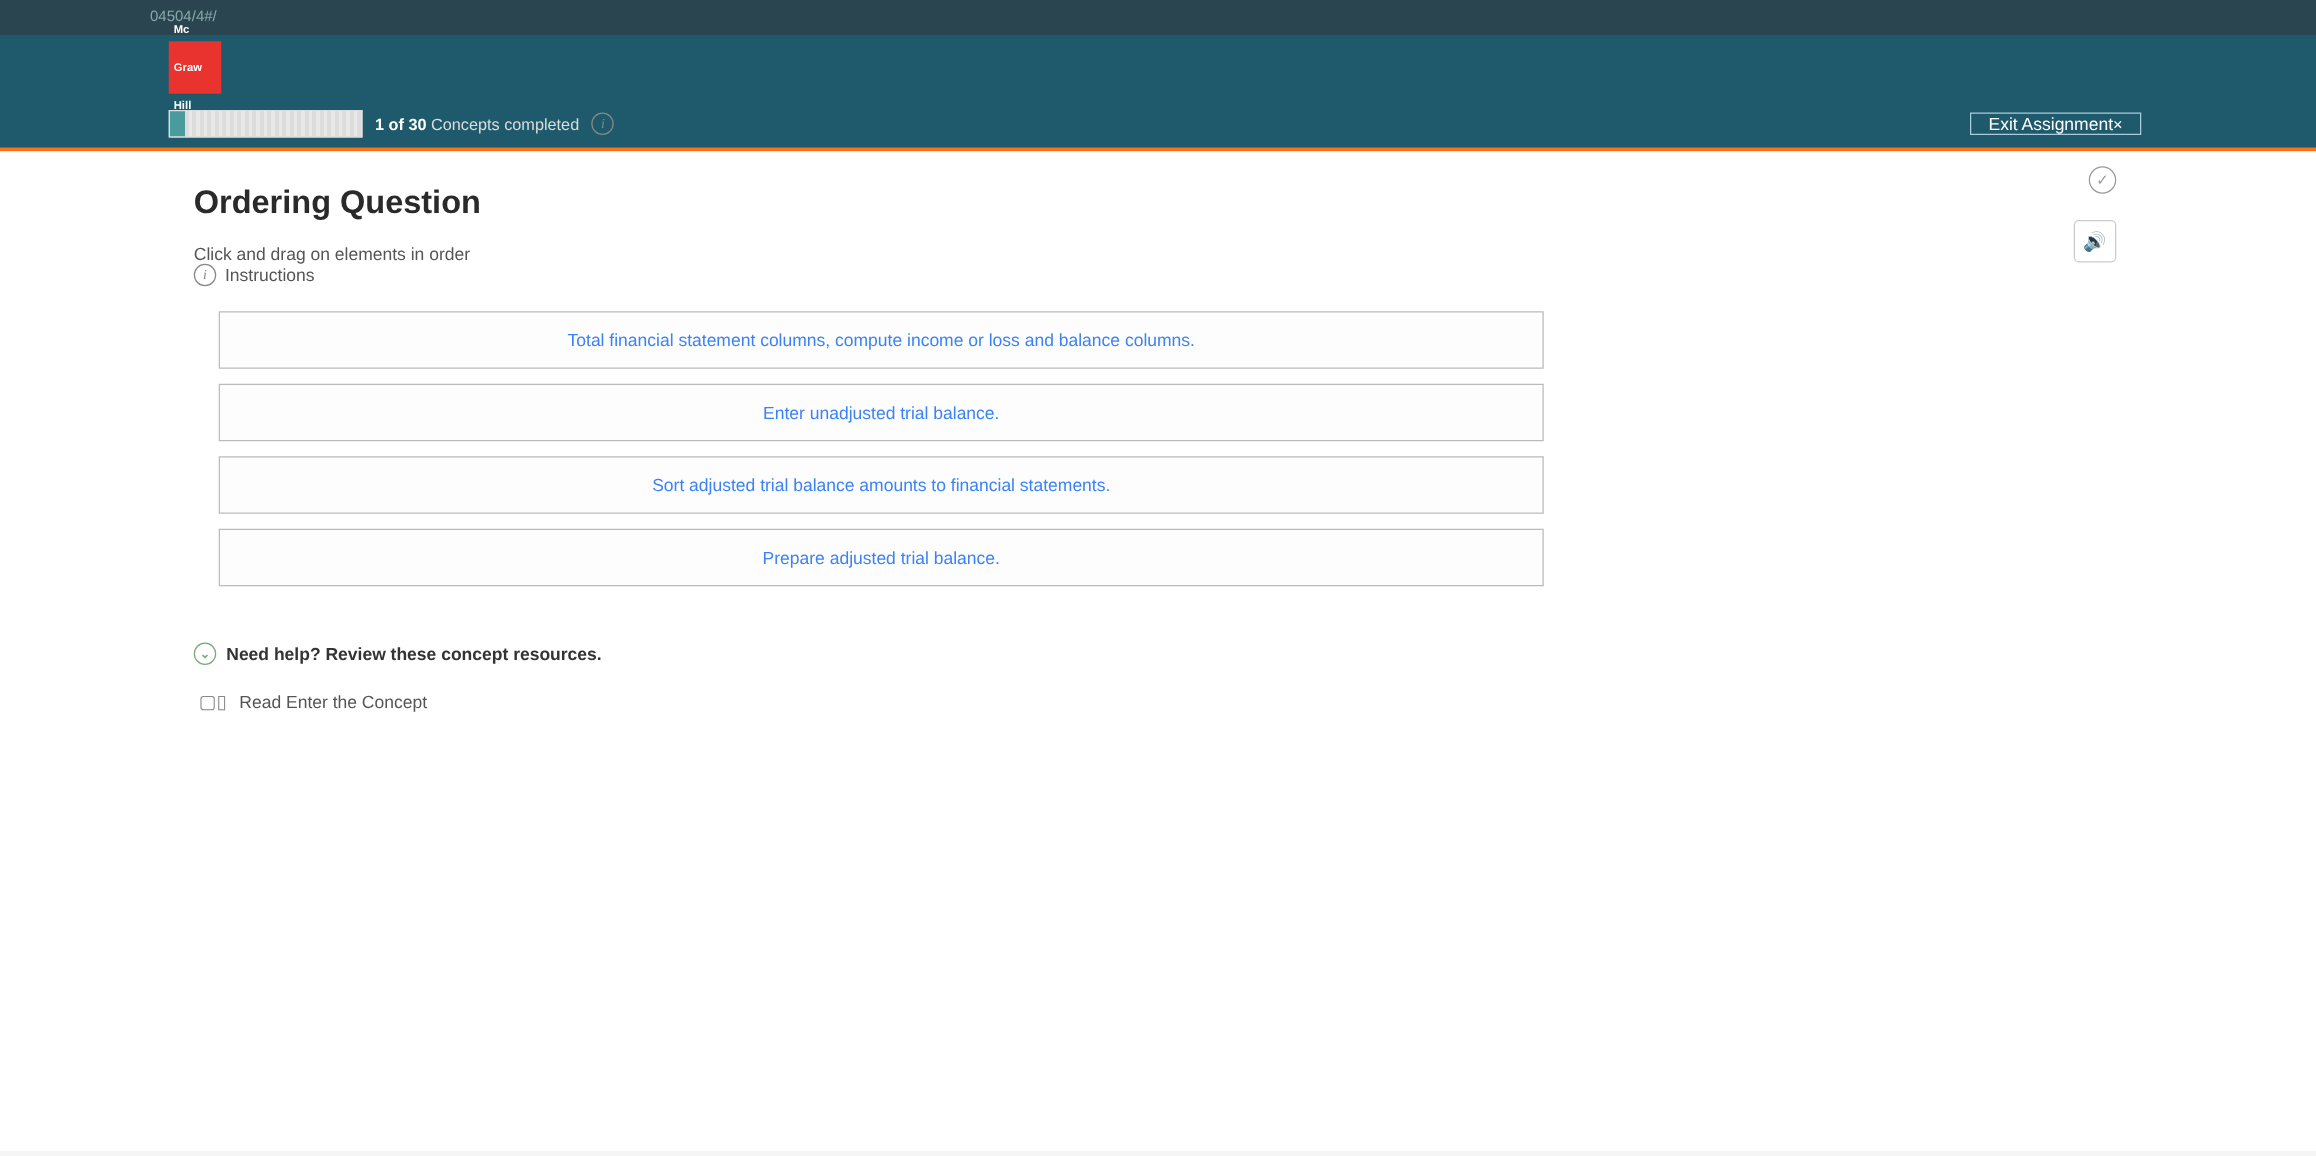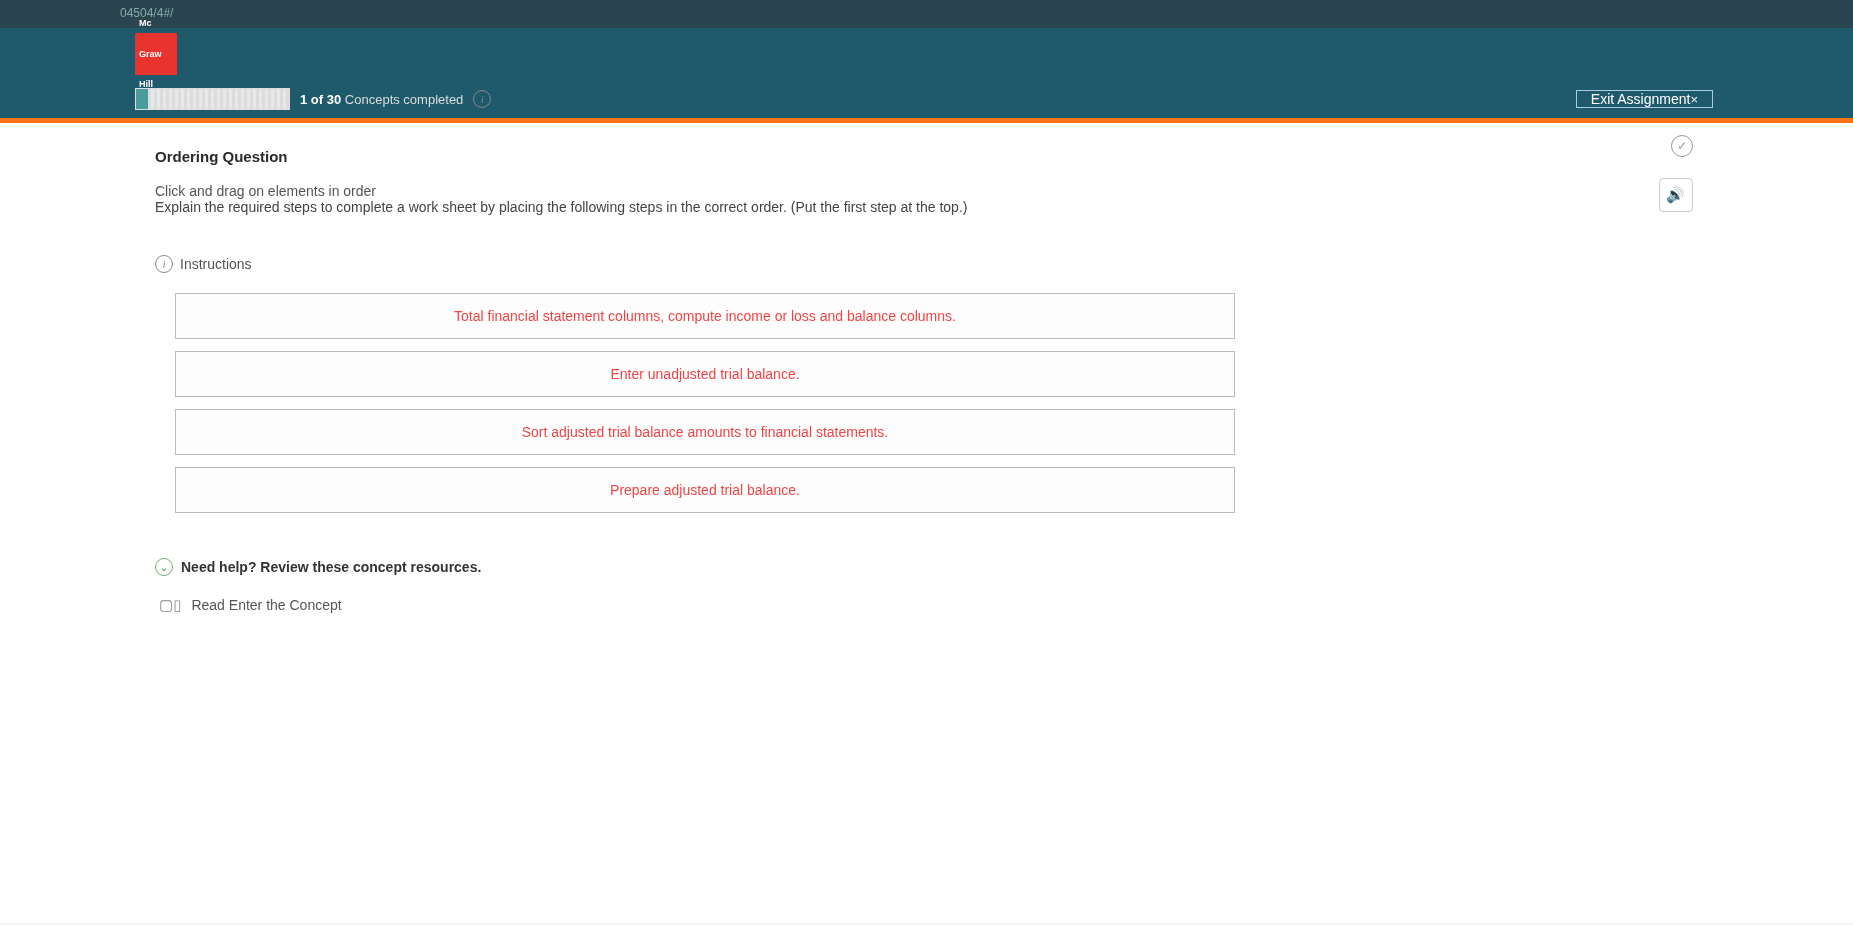--- a/index.html
+++ b/index.html
@@ -36,21 +36,21 @@
       flex-direction: column;
       justify-content: center;
       gap: 20px;
     }
     .header-bar {
       background: #1e5a6b;
       display: flex;
       justify-content: space-between;
       align-items: center;
       padding: 8px 140px 8px 135px;
-      border-bottom: 5px solid #f97316;
+      border-bottom: 3px solid #f97316;
     }
     .progress-area {
       display: flex;
       align-items: center;
       gap: 10px;
     }
     .progress-bar-wrap {
       width: 155px;
       height: 22px;
       background: #e8e8e8;
@@ -138,21 +138,21 @@
       border-radius: 4px;
       background: #fff;
       display: flex;
       align-items: center;
       justify-content: center;
       color: #666;
       cursor: pointer;
       font-size: 15px;
     }
     .q-title {
-      font-size: 15px;
+      font-size: 26px;
       font-weight: 600;
       color: #2a2a2a;
       margin: 10px 0 18px 0;
     }
     .q-instruction {
       font-size: 14px;
       color: #555;
     }
     .q-text {
       font-size: 14px;
@@ -176,21 +176,21 @@
     .ordering-list {
       max-width: 1060px;
       margin-left: 20px;
     }
     .order-item {
       border: 1px solid #bbb;
       background: #fdfdfd;
       padding: 14px 10px;
       text-align: center;
       font-size: 14px;
-      color: #ef4444;
+      color: #3b82f6;
       margin-bottom: 12px;
       cursor: grab;
     }
     .help-section {
       margin-top: 45px;
     }
     .help-title {
       display: flex;
       align-items: center;
       gap: 8px;
@@ -263,21 +263,20 @@
 
   <div class="check-icon">✓</div>
   <button class="audio-btn">
     <span>🔊</span>
   </button>
 
   <h2 class="q-title">Ordering Question</h2>
 
   <p class="q-instruction">Click and drag on elements in order</p>
 
-  <p class="q-text">Explain the required steps to complete a work sheet by placing the following steps in the correct order. (Put the first step at the top.)</p>
 
   <div class="instructions-link">
     <span class="info-circle">i</span>
     <span>Instructions</span>
   </div>
 
   <div class="ordering-list">
     <div class="order-item">Total financial statement columns, compute income or loss and balance columns.</div>
     <div class="order-item">Enter unadjusted trial balance.</div>
     <div class="order-item">Sort adjusted trial balance amounts to financial statements.</div>

